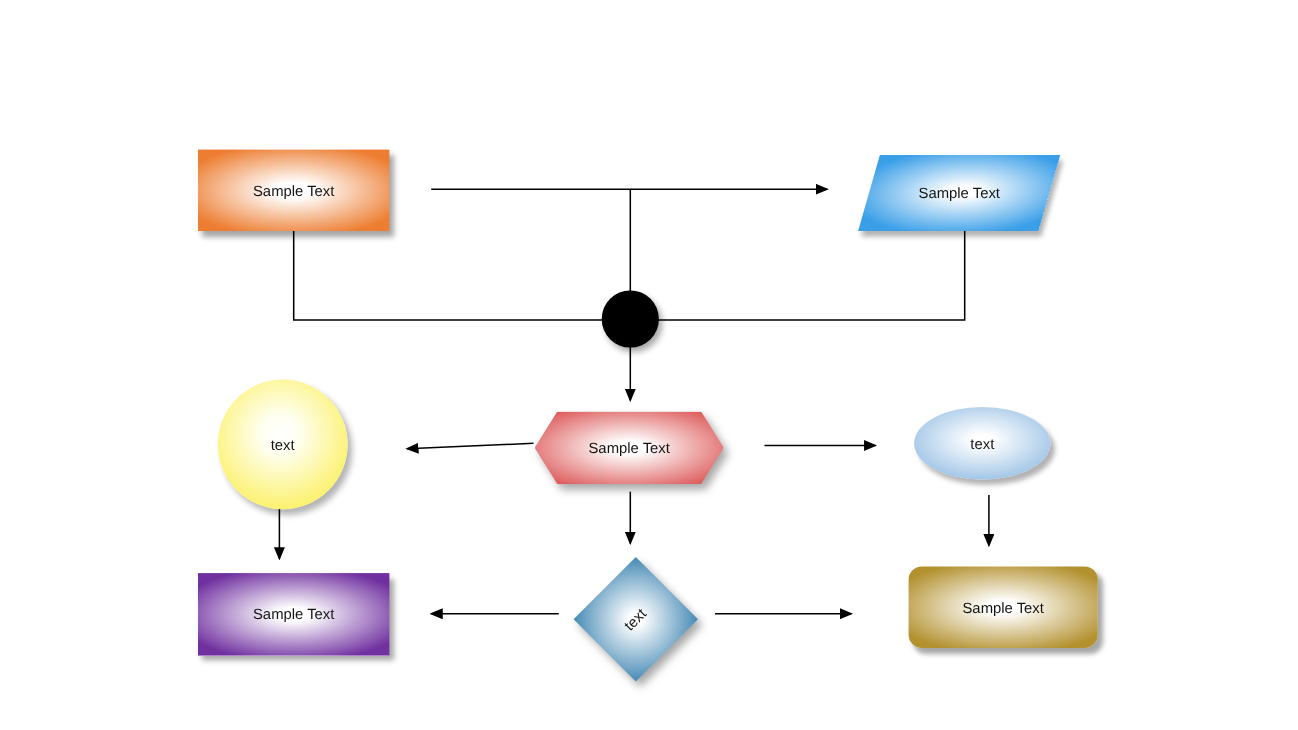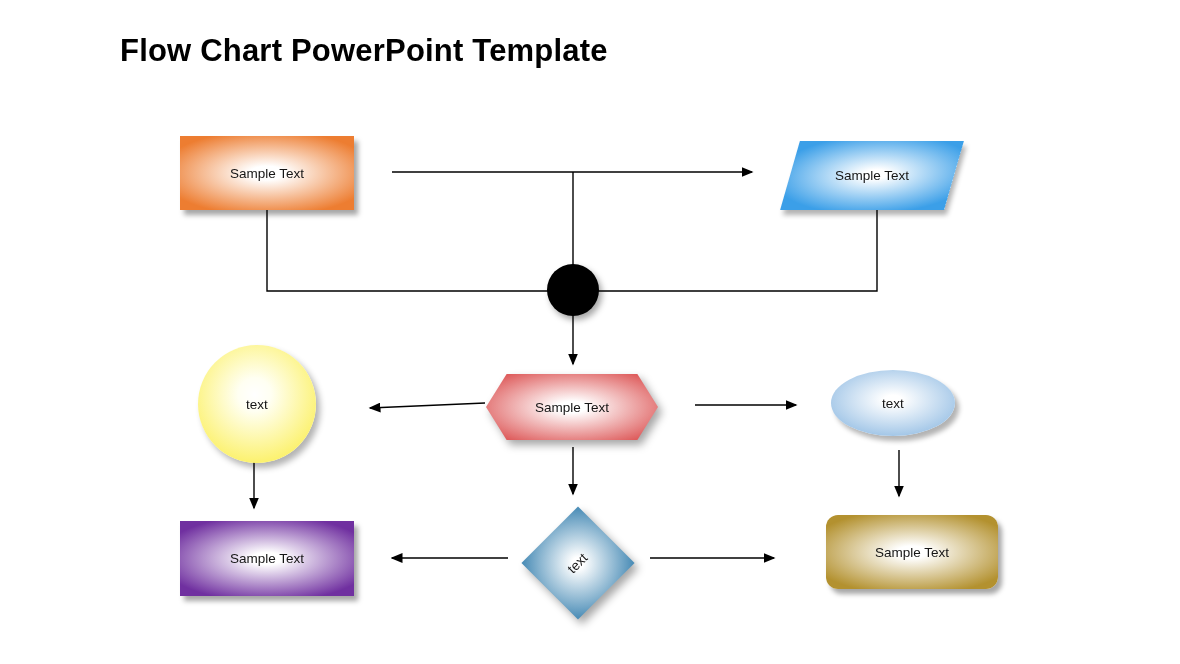--- a/index.html
+++ b/index.html
@@ -81,21 +81,20 @@
     left:826px;top:515px;width:172px;height:74px;border-radius:12px;
     background:radial-gradient(ellipse 62% 58% at 50% 50%, #ffffff 0%, #ffffff 14%, var(--c-gold) 100%);
     box-shadow:4px 5px 5px rgba(0,0,0,0.35);
   }
 </style>
 </head>
 <body>
 
 <div class="stage">
 
-  <div class="title">Flow Chart PowerPoint Template</div>
 
   <svg class="connectors" width="1180" height="664" viewBox="0 0 1180 664">
     <defs>
       <marker id="arrowhead" markerWidth="12" markerHeight="10" refX="10.5" refY="5" orient="auto" markerUnits="userSpaceOnUse">
         <path d="M0,0 L12,5 L0,10 z" fill="#000"></path>
       </marker>
     </defs>
 
     <path d="M267,210 L267,291 L877,291 L877,210" fill="none" stroke="#000" stroke-width="1.4"></path>
 

